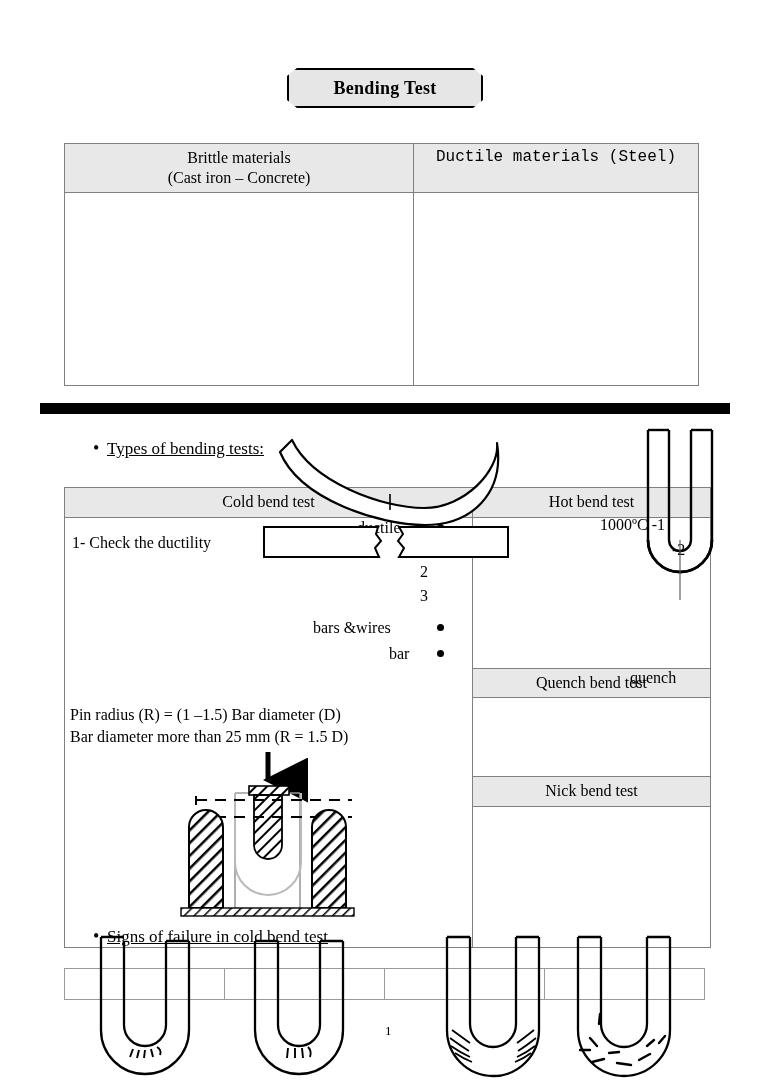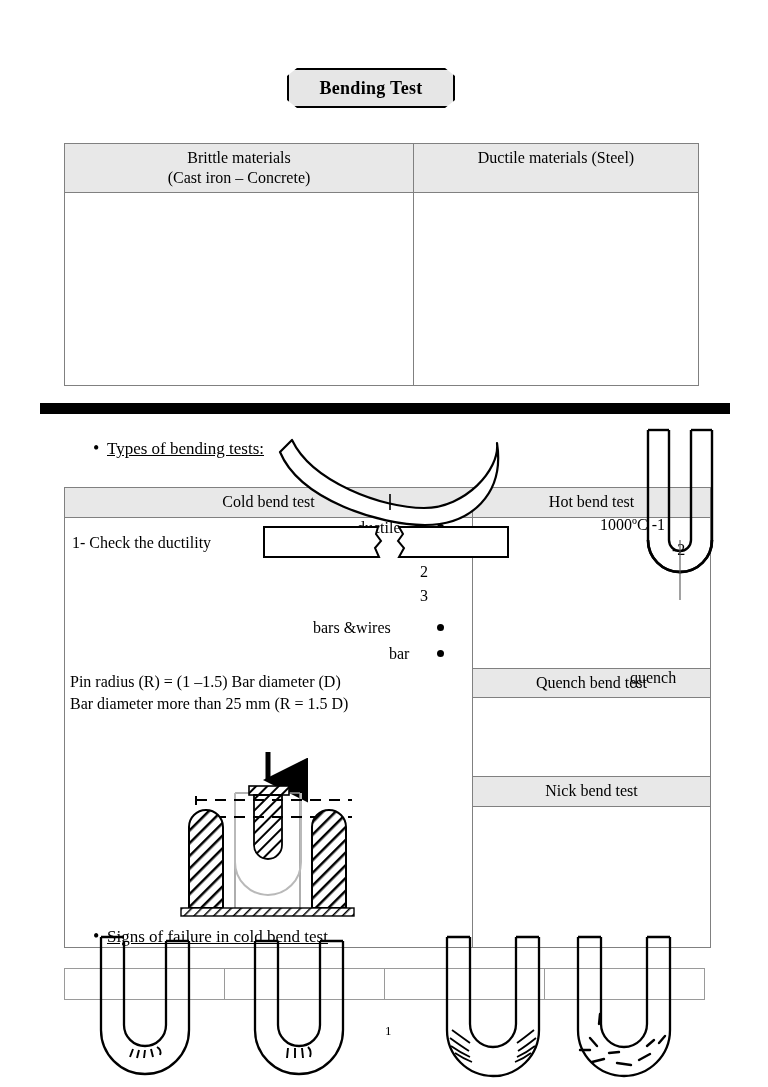--- a/index.html
+++ b/index.html
@@ -17,21 +17,21 @@
     height: 1087px;
     overflow: hidden;
     background: #ffffff;
   }
 
   
   .title-wrap {
     position: absolute;
     left: 287px;
     top: 68px;
-    width: 168px;
+    width: 196px;
     height: 40px;
   }
   .title-banner {
     position: absolute;
     inset: 0;
     background: #e6e6e6;
     border: 2.5px solid #000;
     clip-path: polygon(
       10px 0, calc(100% - 10px) 0, 100% 8px, 100% calc(100% - 8px),
       calc(100% - 10px) 100%, 10px 100%, 0 calc(100% - 8px), 0 8px);
@@ -67,21 +67,21 @@
     padding: 4px 2px 5px 2px !important;
   }
 
   
   #table-materials {
     left: 64px;
     top: 143px;
     width: 624px;
   }
   #table-materials .c1 { width: 344px; }
-  #table-materials .c2 { width: 280px; }
+  #table-materials .c2 { width: 280px; font-family: Liberation Mono, monospace; }
   #table-materials .body-cell { height: 192px; }
 
   
   #table-tests {
     left: 64px;
     top: 487px;
     width: 636px;
   }
   #table-tests .c1 { width: 403px; margin-top: 44px; }
   #table-tests .c2 { width: 233px; }
@@ -156,21 +156,21 @@
     background: #000;
   }
   #dot-ductile   { left: 437px; top: 524px; }
   #dot-barswires { left: 437px; top: 624px; }
   #dot-bar       { left: 437px; top: 650px; }
 
   
   #formula-block {
     position: absolute;
     left: 70px;
-    top: 671px;
+    top: 704px;
     font-size: 16px;
     line-height: 1.38;
     white-space: nowrap;
   }
 
   
   #art {
     position: absolute;
     left: 0;
     top: 0;

